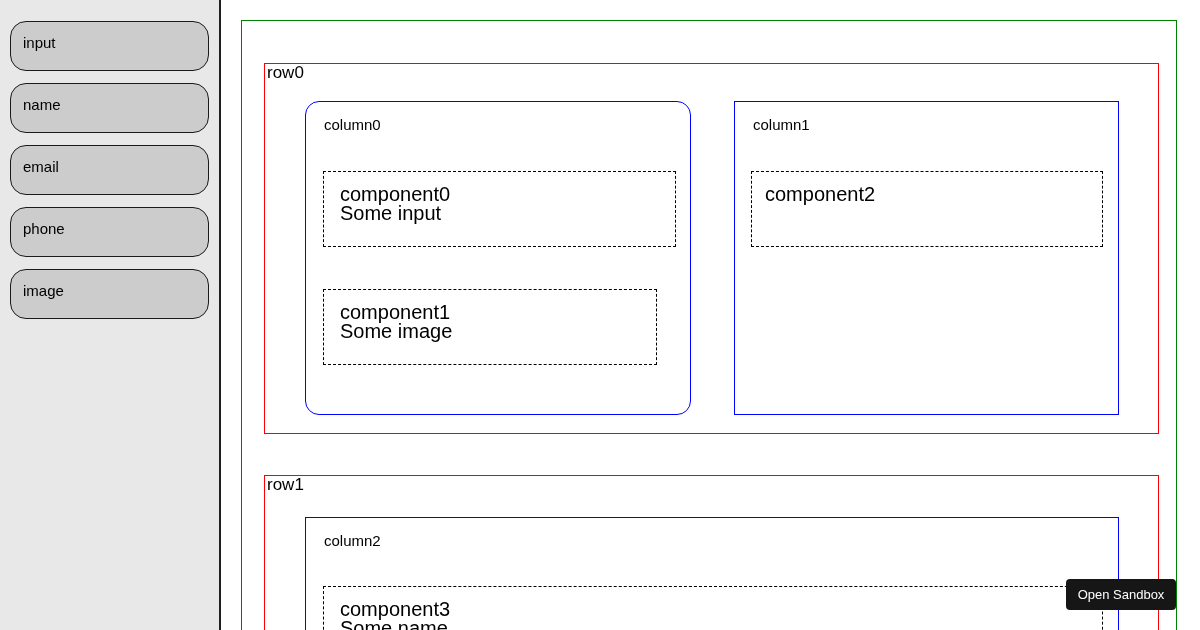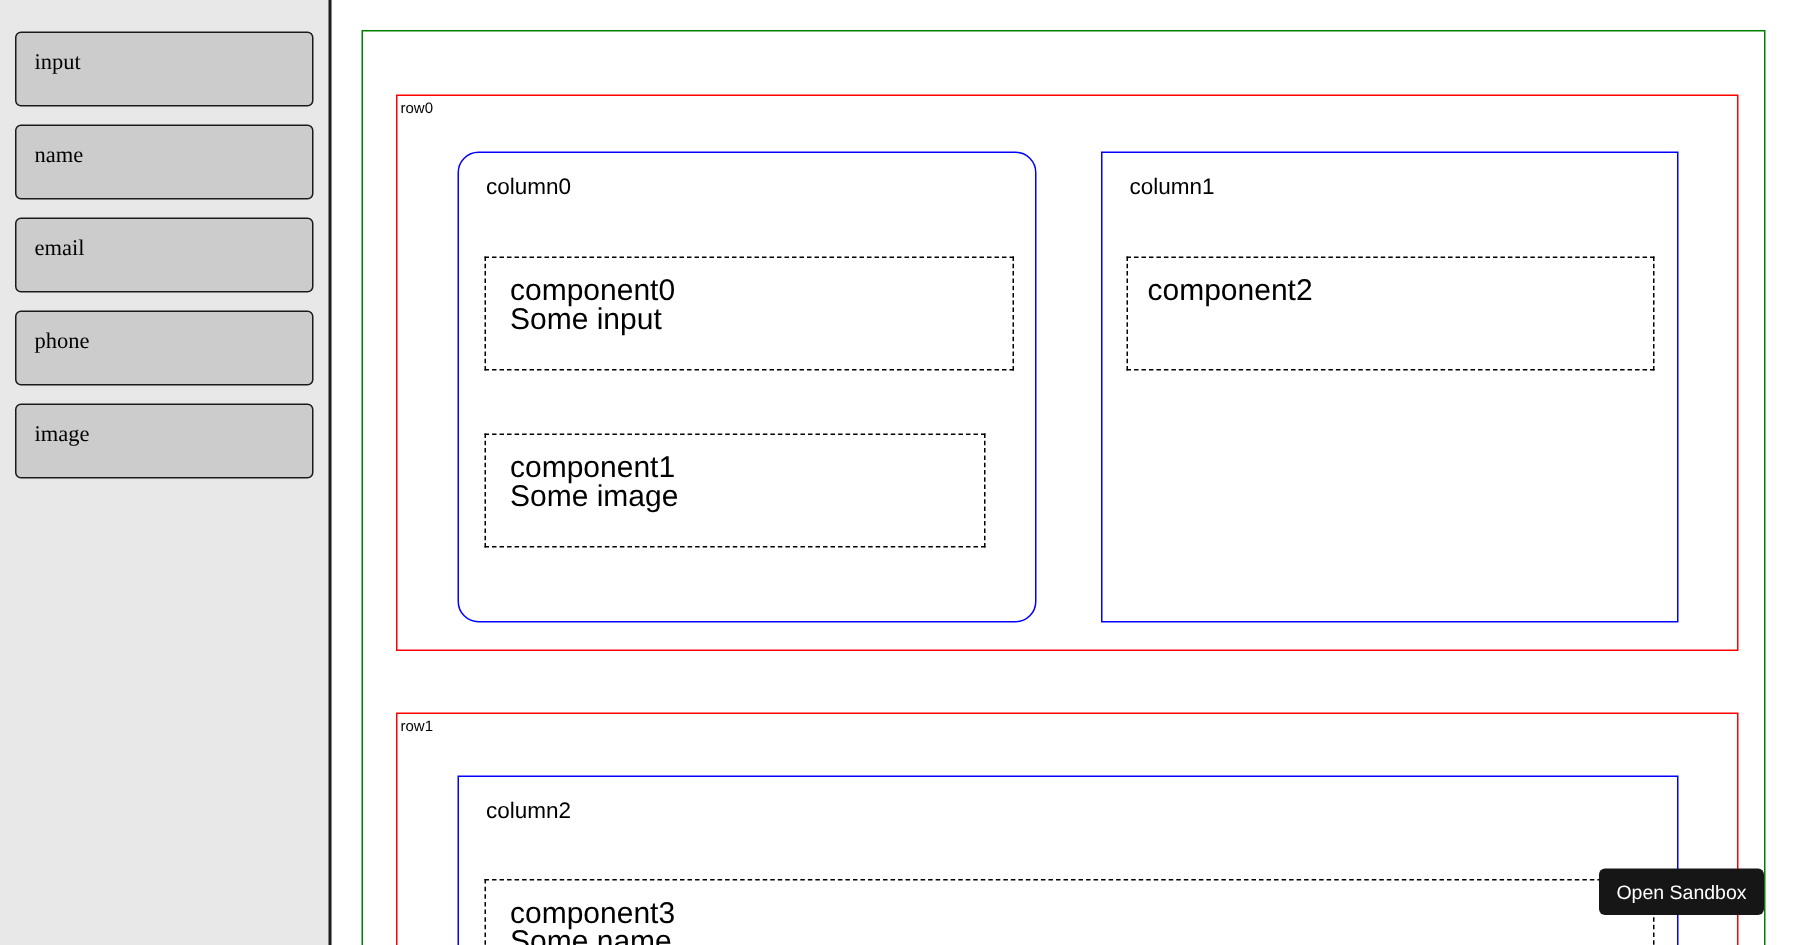--- a/index.html
+++ b/index.html
@@ -30,45 +30,44 @@
     position: absolute; left: 0; top: 0;
     width: 221px; height: 630px;
     background: var(--sidebar-bg);
     border-right: 2px solid var(--divider);
     padding: 21px 10px;
   }
   .palette-item {
     height: 50px;
     background: var(--item-bg);
     border: 1px solid var(--item-border);
-    border-radius: 4px;
+    border-radius: 16px;
     margin-bottom: 12px;
     padding: 12px 12px;
     font-size: 15px;
     line-height: 17px;
     cursor: grab;
     user-select: none;
-    font-family: Liberation Serif, serif;
   }
 
   
   .canvas {
     position: absolute; left: 241px; top: 20px;
     width: 936px; height: 660px;
     border: 1px solid var(--canvas-border);
   }
   .row {
     position: absolute;
     border: 1px solid var(--row-border);
     background: transparent;
   }
   .row-0 { left: 22px; top: 42px;  width: 895px; height: 371px; }
   .row-1 { left: 22px; top: 454px; width: 895px; height: 290px; }
   .row-label {
-    font-size: 10px;
+    font-size: 17px;
     line-height: 16px;
     padding: 1px 0 0 2px;
   }
   .column {
     position: absolute;
     border: 1px solid var(--column-border);
   }
   .col-0 { left: 40px;  top: 37px; width: 386px; height: 314px; border-radius: 14px; }
   .col-1 { left: 469px; top: 37px; width: 385px; height: 314px; }
   .col-2 { left: 40px;  top: 41px; width: 814px; height: 270px; }

